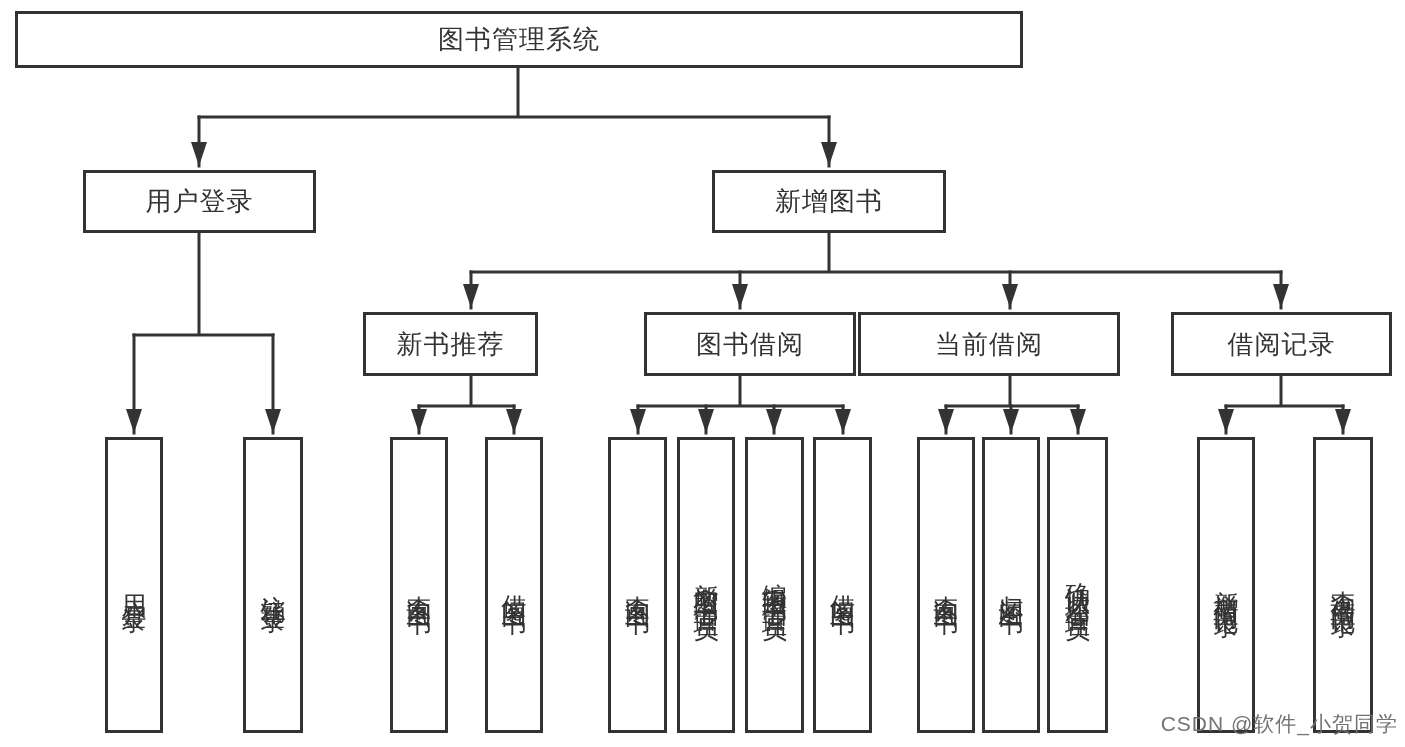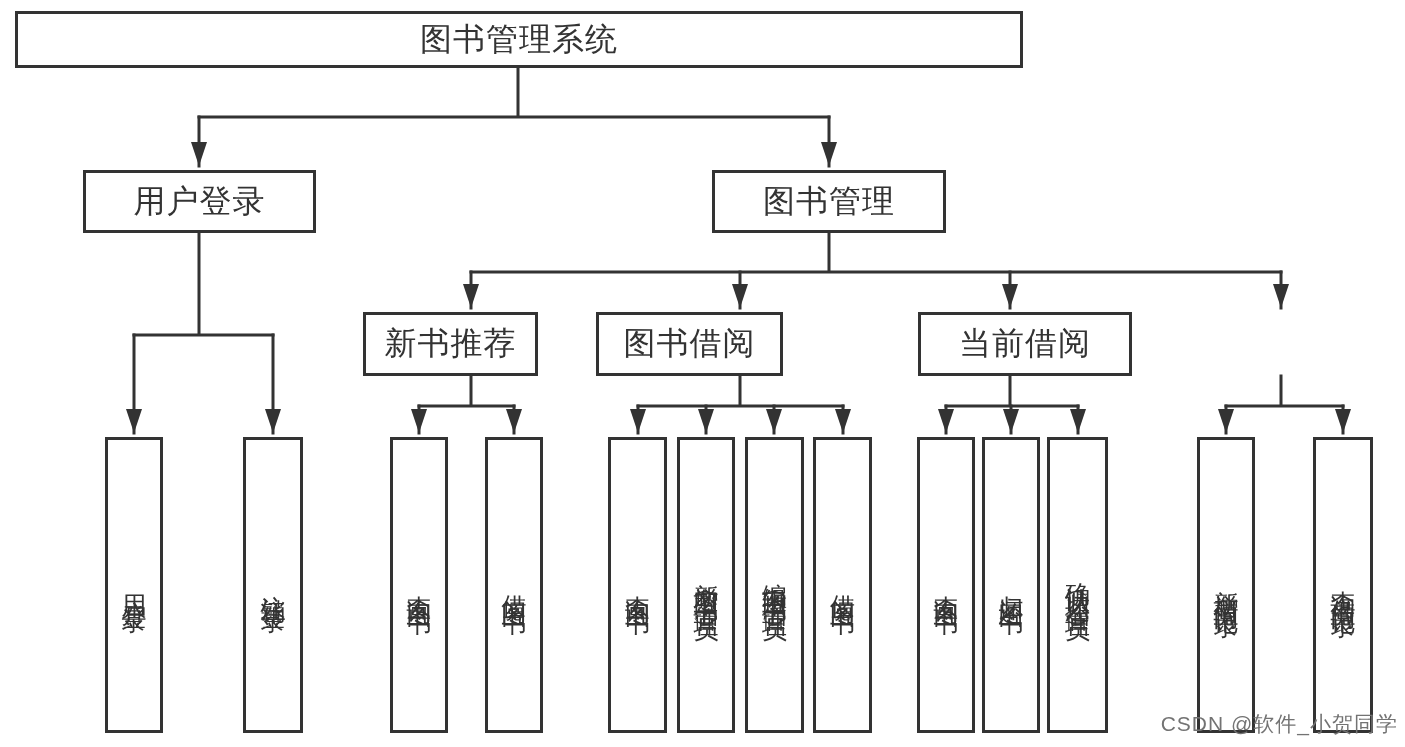--- a/index.html
+++ b/index.html
@@ -10,21 +10,21 @@
     font-family:"Liberation Sans","DejaVu Sans",sans-serif;
     overflow:hidden;
   }
   .wires{position:absolute;left:0;top:0;width:1405px;height:747px;}
   .node{
     position:absolute;
     box-sizing:border-box;
     border:3px solid #333333;
     background:#ffffff;
     display:flex;align-items:center;justify-content:center;
-    font-size:32px;color:#333333;
+    font-size:26px;color:#333333;
     letter-spacing:1px;
     z-index:1;
     font-family:Liberation Mono, monospace;
   }
   .leaf{
     position:absolute;
     top:437px;height:296px;
     box-sizing:border-box;
     border:3px solid #333333;
     background:#ffffff;
@@ -106,25 +106,26 @@
         <path d="M1281,376 V406 M1226,406 H1343"></path>
         <line x1="1226" y1="406" x2="1226" y2="433" marker-end="url(#arrow)"></line>
         <line x1="1343" y1="406" x2="1343" y2="433" marker-end="url(#arrow)"></line>
       </g>
     </g>
   </svg>
 
   <div class="node" style="left:15px;top:11px;width:1008px;height:57px">图书管理系统</div>
 
   <div class="node" style="left:83px;top:170px;width:233px;height:63px">用户登录</div>
-  <div class="node" style="left:712px;top:170px;width:234px;height:63px">图书管理</div>
+  <div class="node" style="left:712px;top:170px;width:234px;height:63px">新增图书</div>
 
   <div class="node" style="left:363px;top:312px;width:175px;height:64px">新书推荐</div>
-  <div class="node" style="left:596px;top:312px;width:187px;height:64px">图书借阅</div>
-  <div class="node" style="left:918px;top:312px;width:214px;height:64px">当前借阅</div>
+  <div class="node" style="left:644px;top:312px;width:212px;height:64px">图书借阅</div>
+  <div class="node" style="left:858px;top:312px;width:262px;height:64px">当前借阅</div>
+  <div class="node" style="left:1171px;top:312px;width:221px;height:64px">借阅记录</div>
 
   <div class="leaf" style="left:105px;width:58px">
     <span class="vtext">用户登录</span>
   </div>
   <div class="leaf" style="left:243px;width:60px">
     <span class="vtext">注销登录</span>
   </div>
 
   <div class="leaf" style="left:390px;width:58px">
     <span class="vtext">查询图书</span>

